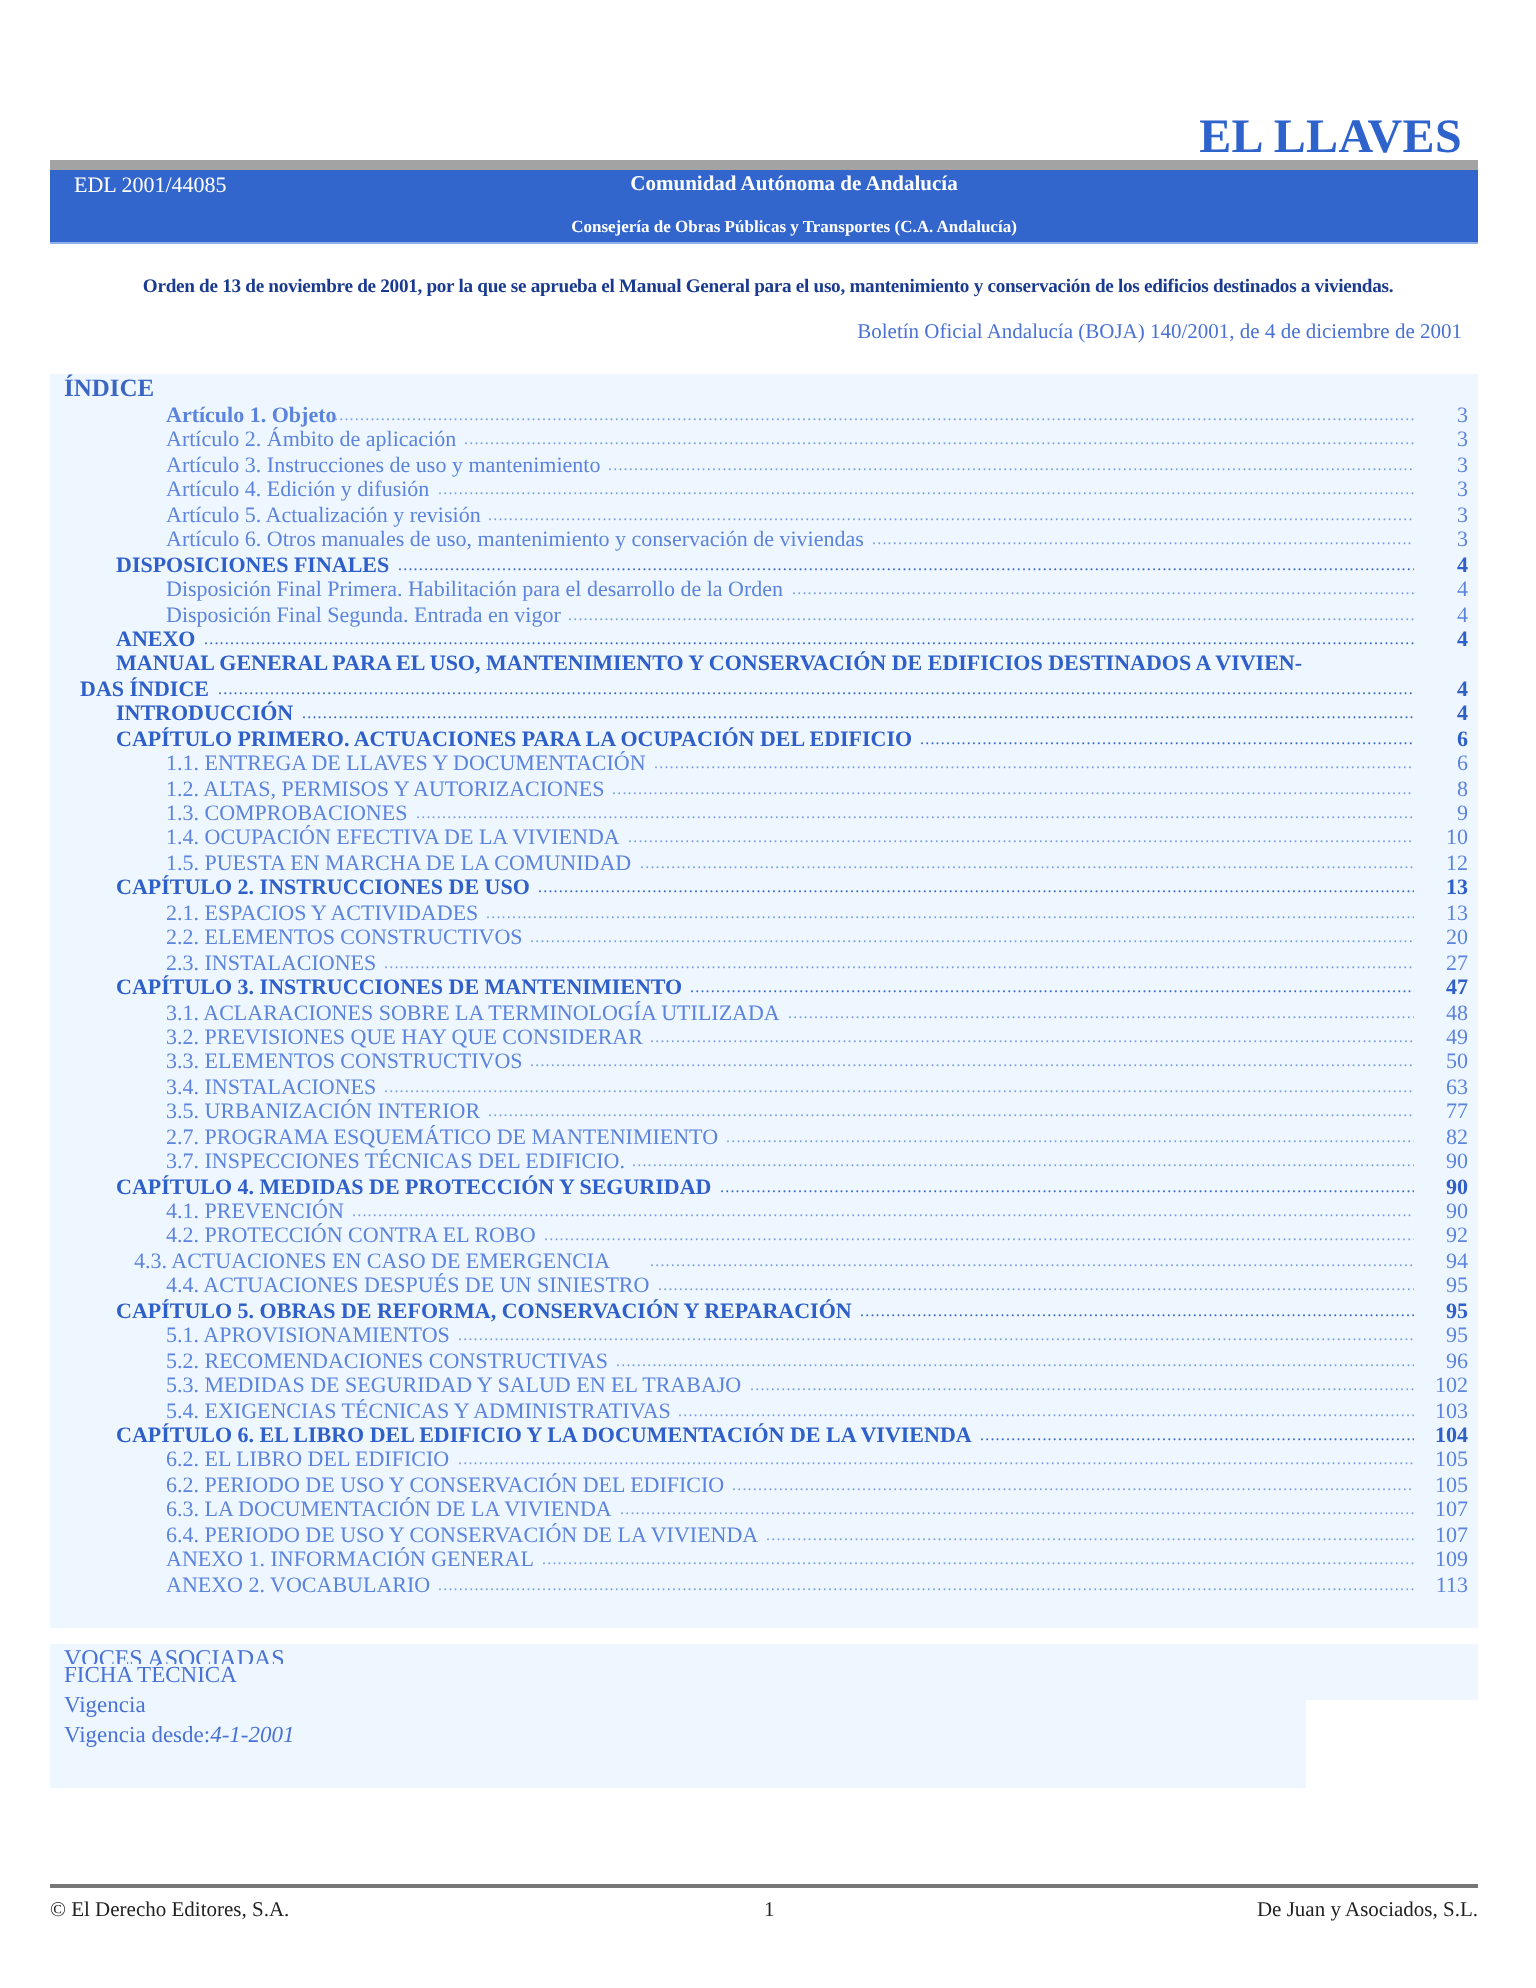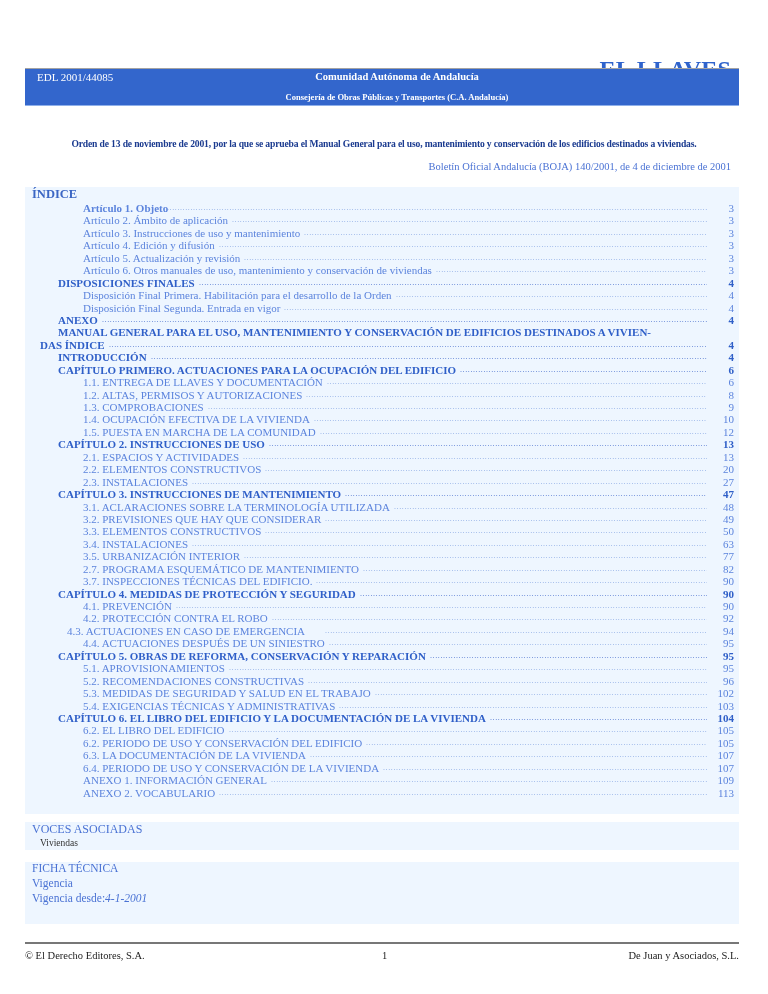--- a/index.html
+++ b/index.html
@@ -1,21 +1,21 @@
 <!DOCTYPE html>
 <html><head>
 <meta charset="utf-8">
 <style>
   html, body { margin: 0; padding: 0; background: #ffffff; }
   body { width: 768px; height: 994px; position: relative; overflow: hidden;
          font-family: "Liberation Serif", serif; color: #000; }
   .brand { position: absolute; right: 37px; top: 56px; font-family: "Liberation Serif", serif;
            font-weight: bold; font-size: 24px; color: #2f63cc; letter-spacing: 0.2px; }
-  .banner { position: absolute; left: 25px; top: 68px; width: 714px; height: 36px;
-            background: #3366cc; border-top: 1px solid #a3a3a3; border-bottom: 1px solid #8fb0ea; }
+  .banner { position: absolute; left: 25px; top: 80px; width: 714px; height: 36px;
+            background: #3366cc; border-top: 5px solid #a3a3a3; border-bottom: 1px solid #8fb0ea; }
   .banner .edl { position: absolute; left: 12px; top: 2px; font-size: 11px; color: #ffffff; }
   .banner .ca { position: absolute; left: 0; right: 0; top: 2px; text-align: center; font-size: 10.5px;
                 font-weight: bold; color: #ffffff; padding-left: 30px; }
   .banner .cons { position: absolute; left: 0; right: 0; top: 23px; text-align: center; font-size: 8.5px;
                   font-weight: bold; color: #ffffff; padding-left: 30px; }
   .order-title { position: absolute; left: 0; right: 0; top: 138px; text-align: center;
                  font-size: 9.6px; font-weight: bold; color: #1a3a8f; letter-spacing: -0.15px; }
   .boja { position: absolute; right: 37px; top: 161px; font-size: 10.5px; color: #4a72d4; }
 
   .index-box { position: absolute; left: 25px; top: 187px; width: 714px; height: 627px; background: #eef6ff; }
@@ -26,21 +26,21 @@
   .toc-row .dots { position: absolute; right: 32px; overflow: hidden; color: #7f9fe0; font-size: 8px; letter-spacing: 0.6px; }
   .toc-row .pg { position: absolute; right: 5px; width: 26px; text-align: right; color: #5c84dd; }
   .toc-row.l1 .lbl, .toc-row.l1 .pg { font-weight: bold; color: #2f5fc8; }
   .toc-row.l1 .dots { color: #3a63c8; }
   .toc-row.wrap-top .lbl { font-weight: bold; color: #2f5fc8; }
 
   .voces-box { position: absolute; left: 25px; top: 822px; width: 714px; height: 28px; background: #eef6ff; }
   .voces-title { position: absolute; left: 7px; top: 0px; font-size: 12px; color: #4a72d4; }
   .voces-item { position: absolute; left: 15px; top: 16px; font-size: 9.5px; color: #333; }
 
-  .ficha-box { position: absolute; left: 25px; top: 862px; width: 714px; height: 62px; background: #eef6ff; }
+  .ficha-box { position: absolute; left: 25px; top: 832px; width: 628px; height: 62px; background: #eef6ff; }
   .ficha-line { position: absolute; left: 7px; font-size: 11.5px; color: #4a72d4; }
   .ficha-line i { font-style: italic; }
 
   .footer-rule { position: absolute; left: 25px; top: 942px; width: 714px; height: 2px; background: #777; }
   .footer-left { position: absolute; left: 25px; top: 950px; font-size: 10.5px; color: #222; }
   .footer-center { position: absolute; left: 382px; top: 950px; font-size: 10.5px; color: #222; }
   .footer-right { position: absolute; right: 29px; top: 950px; font-size: 10.5px; color: #222; }
 </style>
 </head>
 <body>

